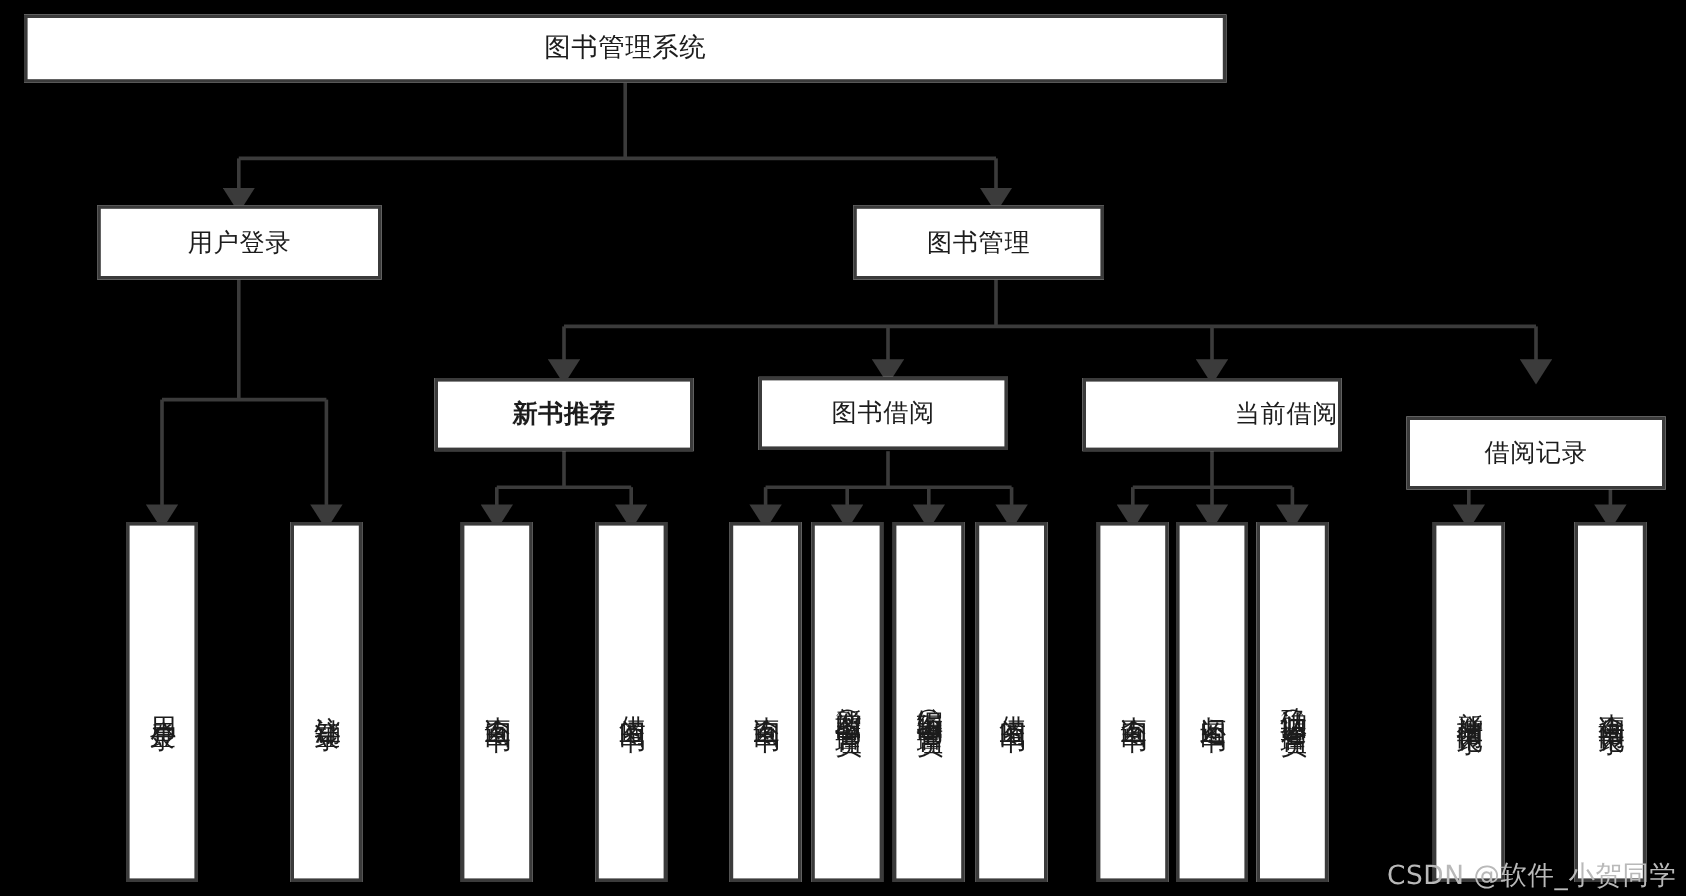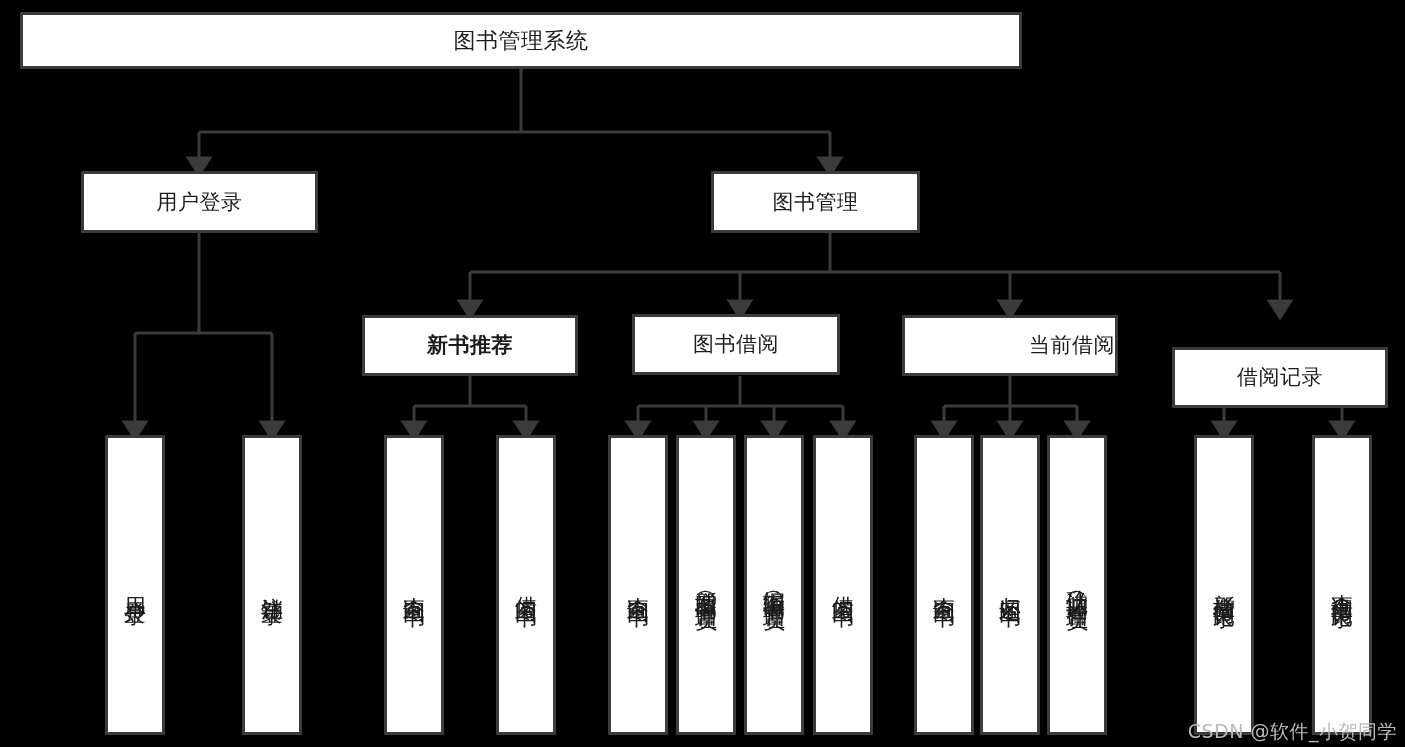--- a/index.html
+++ b/index.html
@@ -52,21 +52,21 @@
   svg#wires{
     position:absolute;
     left:0;top:0;
     width:1405px;height:747px;
     pointer-events:none;
   }
   .watermark{
     position:absolute;
     right:8px;
     bottom:2px;
-    font-size:19px;
+    font-size:22px;
     color:#b9b9b9;
     letter-spacing:0.5px;
     white-space:nowrap;
     user-select:none;
   }
 </style>
 </head>
 <body>
 
 <div id="stage">

